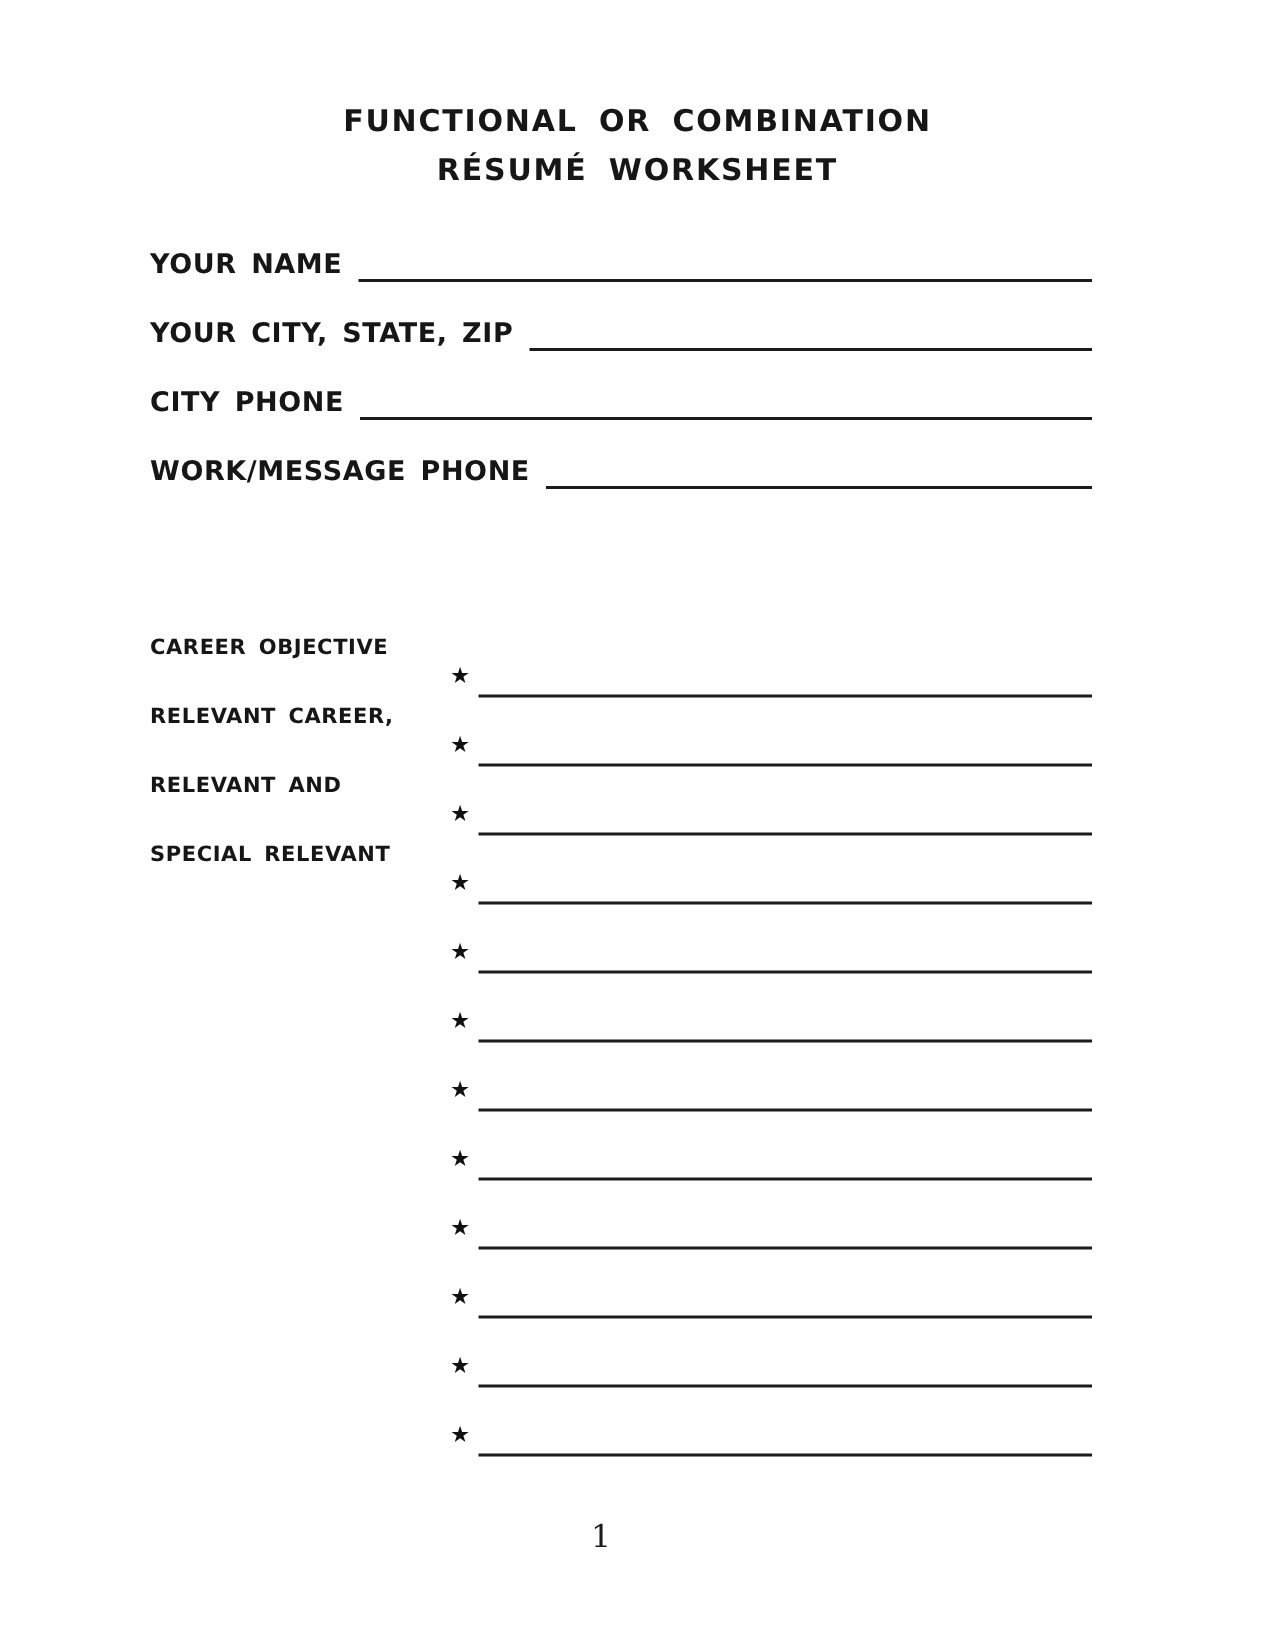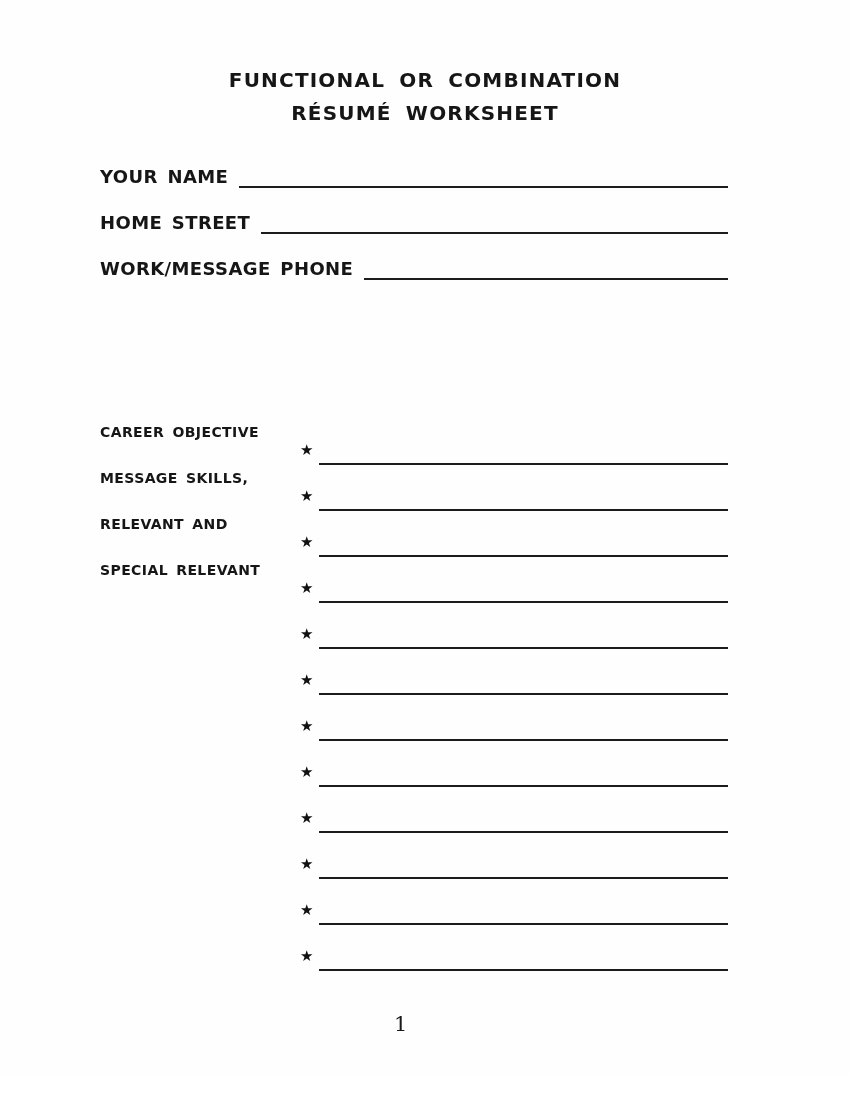--- a/index.html
+++ b/index.html
@@ -117,36 +117,40 @@
     <div>RÉSUMÉ WORKSHEET</div>
   </div>
 
   <div class="fields">
     <div class="field-row">
       <span class="field-label">YOUR NAME</span>
       <span class="blank-line"></span>
     </div>
 
 
-
-    <div class="field-row">
-      <span class="field-label">HOME STREET</span>
+    <div class="field-row">
+      <span class="field-label">YOUR CITY, STATE, ZIP</span>
+      <span class="blank-line"></span>
+    </div>
+
+    <div class="field-row">
+      <span class="field-label">CITY PHONE</span>
       <span class="blank-line"></span>
     </div>
 
     <div class="field-row">
       <span class="field-label">WORK/MESSAGE PHONE</span>
       <span class="blank-line"></span>
     </div>
   </div>
 
   <div class="side-labels">
     <div class="side-label">CAREER OBJECTIVE</div>
 
-    <div class="side-label">MESSAGE SKILLS,</div>
+    <div class="side-label">RELEVANT CAREER,</div>
 
     <div class="side-label">RELEVANT AND</div>
 
     <div class="side-label">SPECIAL RELEVANT</div>
   </div>
 
   <div class="bullets">
     <div class="bullet-row">
       <span class="star">★</span>
       <span class="blank-line"></span>

